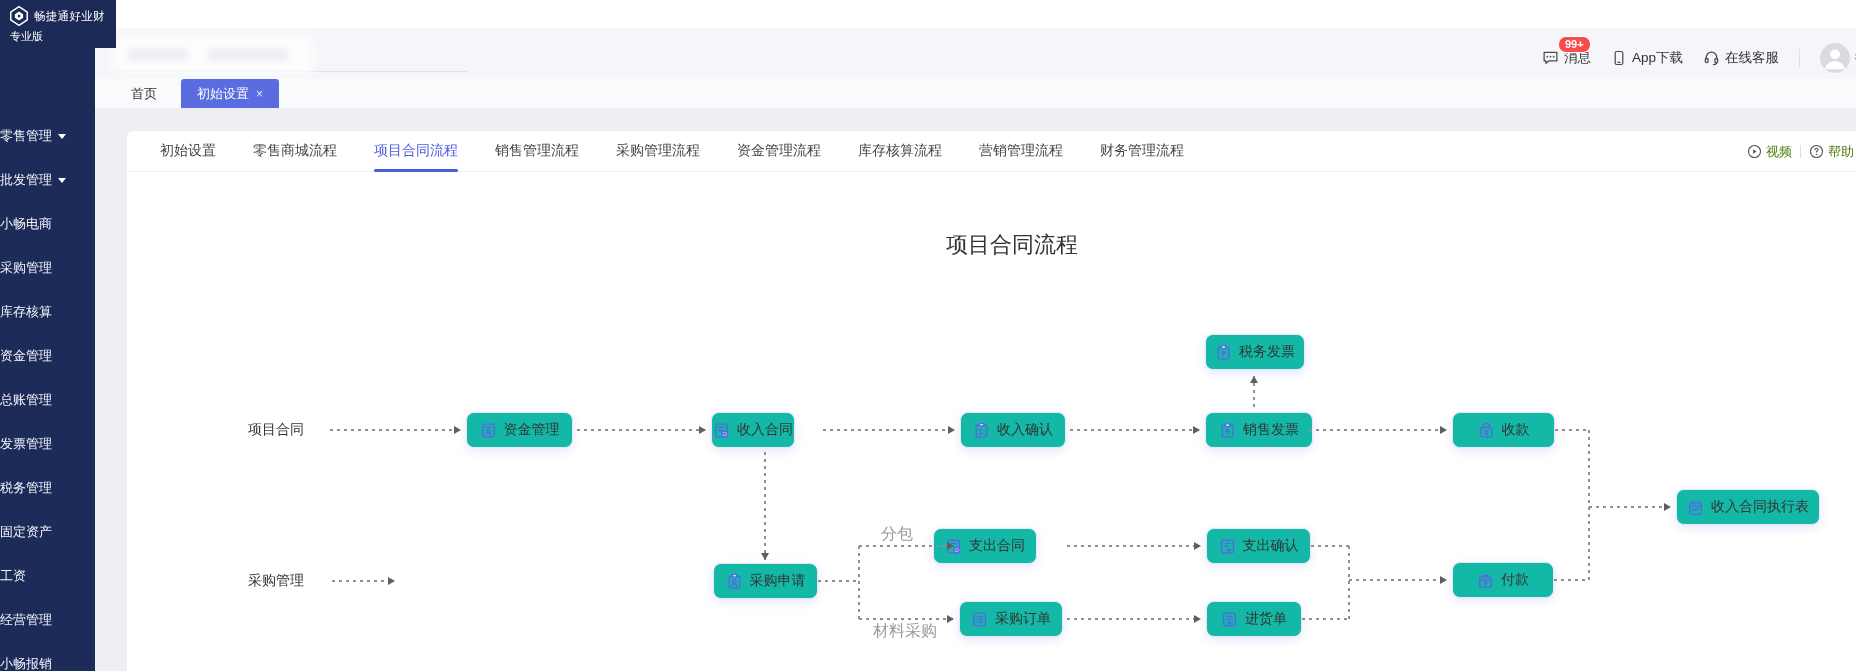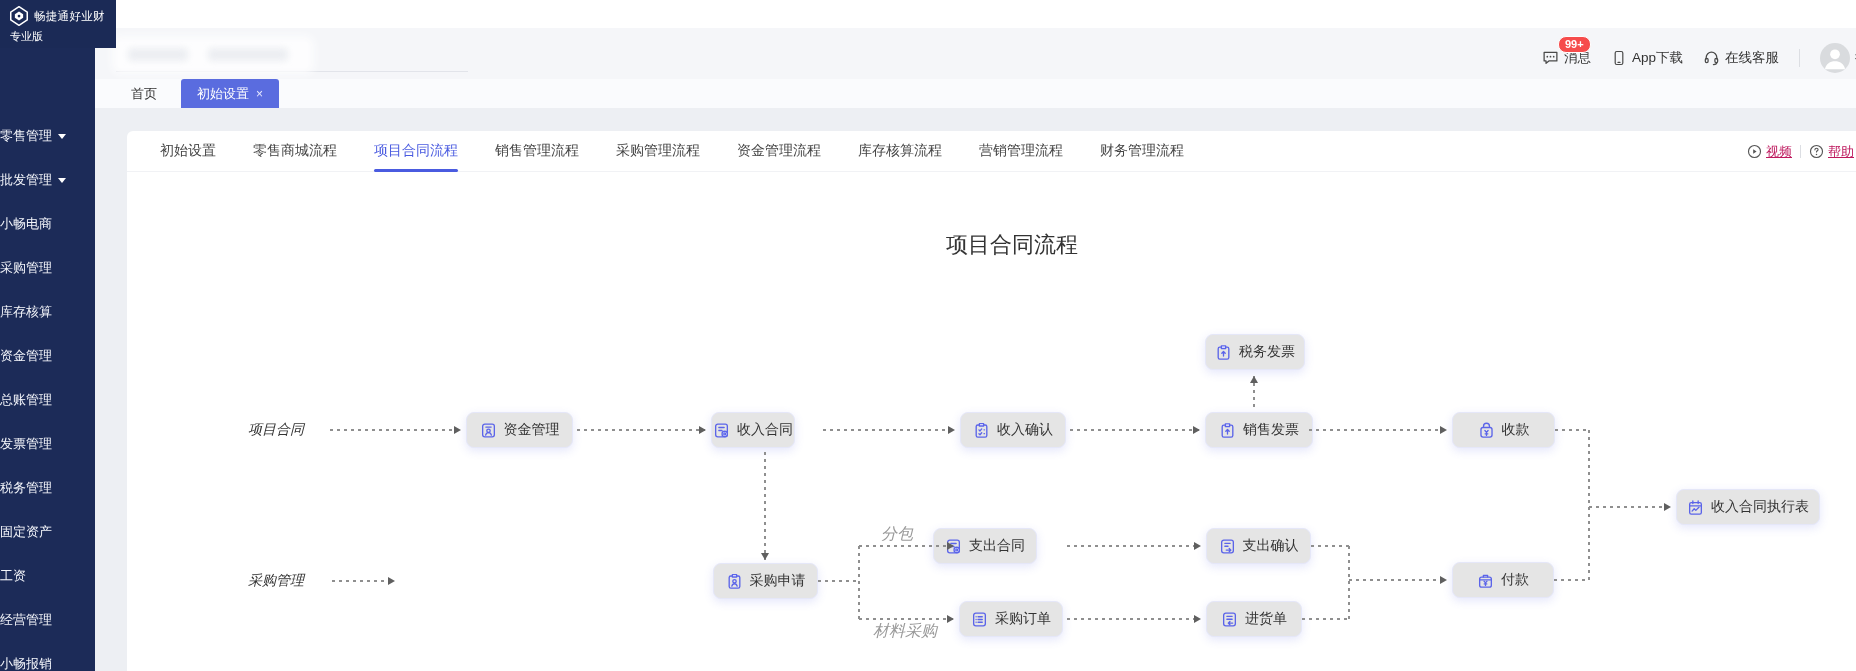--- a/index.html
+++ b/index.html
@@ -40,31 +40,31 @@
   .caret { width:0; height:0; border:4px solid transparent; border-top:5px solid #fff; margin-top:4px; }
   
   .content-bg { position:absolute; left:95px; top:108px; width:1761px; height:563px; background:#edeff3; }
   .card { position:absolute; left:127px; top:131px; width:1729px; height:540px; background:#fff; border-radius:6px 0 0 0; }
   .flowtabs { position:relative; height:41px; display:flex; align-items:center; gap:37px; padding-left:33px;
               border-bottom:1px solid #f1f2f5; }
   .ftab { position:relative; height:41px; display:flex; align-items:center; font-size:14px; color:#454545; cursor:pointer; white-space:nowrap; }
   .ftab.active { color:#4a5be0; }
   .ftab.active::after { content:""; position:absolute; left:0; right:0; bottom:0; height:3px; background:#4a5be0; border-radius:2px; }
   .card-actions { position:absolute; right:2px; top:0; height:41px; display:flex; align-items:center; gap:8px;
-                  font-size:13px; color:#be185d;text-decoration:underline; }
+                  font-size:13px; color:#4d7c0f; }
   .card-actions .act { display:flex; align-items:center; gap:4px; cursor:pointer; white-space:nowrap; }
   .page-title { position:absolute; left:1012px; top:230px; transform:translateX(-50%);
                 font-size:22px; font-weight:500; color:#333; white-space:nowrap; }
   
   #flow { position:absolute; left:0; top:0; width:1856px; height:671px; pointer-events:none; }
-  .node { position:absolute; height:36px; background:#e5e5e5; border:1px solid #e5e7f8; border-radius:8px;
+  .node { position:absolute; height:36px; background:#14b8a6; border:1px solid #e5e7f8; border-radius:8px;
           box-shadow:0 3px 10px rgba(93,107,232,.16); display:flex; align-items:center; justify-content:center;
           gap:7px; font-size:14px; color:#333; pointer-events:auto; cursor:pointer; white-space:nowrap; }
   .node svg { display:block; }
-  .flabel { position:absolute; font-size:14px; color:#333; white-space:nowrap;font-style:italic; }
+  .flabel { position:absolute; font-size:14px; color:#333; white-space:nowrap; }
   .flabel.small { font-size:16px; color:#9a9a9a; }
   .hline { position:absolute; height:2px; background:repeating-linear-gradient(to right,#8f8f8f 0 3px,transparent 3px 7px); }
   .vline { position:absolute; width:2px;  background:repeating-linear-gradient(to bottom,#8f8f8f 0 3px,transparent 3px 7px); }
   .ah { position:absolute; width:0; height:0; }
   .ah.r { border:4px solid transparent; border-left:7px solid #5f5f5f; border-right:0; }
   .ah.u { border:4px solid transparent; border-bottom:7px solid #5f5f5f; border-top:0; }
   .ah.d { border:4px solid transparent; border-top:7px solid #5f5f5f; border-bottom:0; }
   .ic { display:inline-flex; }
 </style>
 </head>

